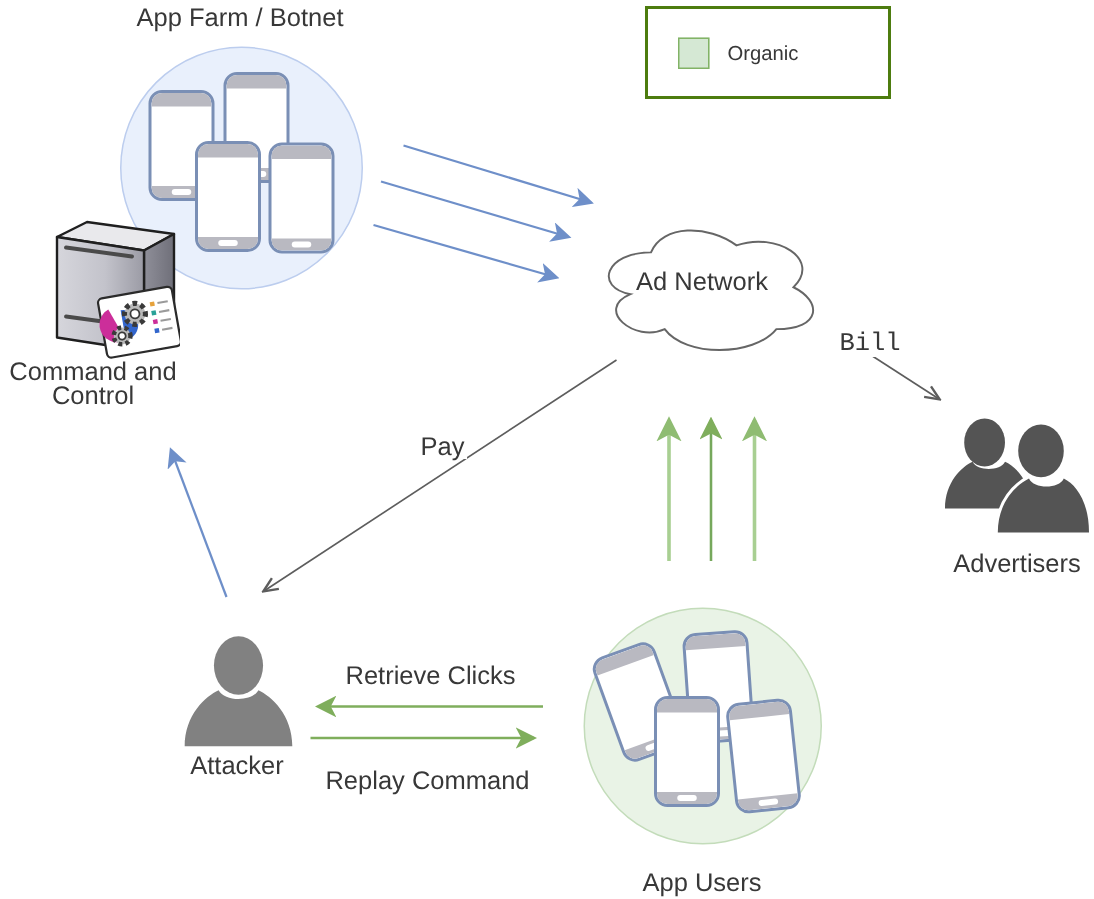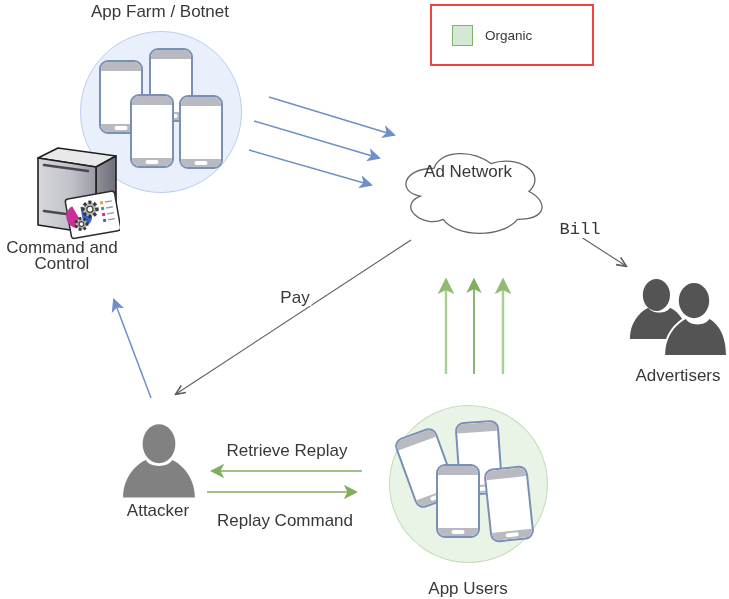--- a/index.html
+++ b/index.html
@@ -18,21 +18,21 @@
   .phone{
     position:absolute;width:40px;height:70px;background:#fff;
     border:2px solid #7a8fb5;border-radius:9px;overflow:hidden;z-index:3;
   }
   .phone .top{height:9px;background:#b9b9c1;}
   .phone .bottom{position:absolute;bottom:0;left:0;right:0;height:8px;background:#b9b9c1;}
   .phone .pill{position:absolute;bottom:2px;left:50%;transform:translateX(-50%);
     width:13px;height:4px;background:#fff;border-radius:2px;}
   .legend{
     position:absolute;left:430px;top:4px;width:164px;height:62px;z-index:4;
-    background:#fff;border:2px solid #ef4444;box-sizing:border-box;
+    background:#fff;border:2px solid #4d7c0f;box-sizing:border-box;
     display:flex;flex-direction:column;justify-content:center;gap:5px;padding-left:20px;
   }
   .legend-item{display:flex;align-items:center;gap:12px;font-size:13.5px;}
   .swatch{width:21px;height:21px;box-sizing:border-box;}
   .swatch-organic{background:#d5e8d4;border:1px solid #82b366;}
   .swatch-nonorganic{background:#dae8fc;border:1px solid #6c8ebf;}
 </style>
 </head>
 <body>
 
@@ -191,23 +191,23 @@
       <span class="swatch swatch-organic"></span>
       <span>Organic</span>
     </div>
   </div>
 
   <div class="label cx" style="left:160px;top:4px;">App Farm / Botnet</div>
   <div class="label cx" style="left:62px;top:240px;">
     <div>Command and</div>
     <div>Control</div>
   </div>
-  <div class="label cx" style="left:468px;top:164px;">Ad Network</div>
+  <div class="label cx" style="left:468px;top:180px;">Ad Network</div>
   <div class="label cx" style="left:678px;top:368px;">Advertisers</div>
   <div class="label cx" style="left:158px;top:503px;">Attacker</div>
   <div class="label cx" style="left:468px;top:581px;text-align:center;">App Users</div>
 
   <div class="label cx edge-label" style="left:580px;top:222px;font-family:Liberation Mono, monospace;">Bill</div>
   <div class="label cx edge-label" style="left:295px;top:290px;">Pay</div>
-  <div class="label cx" style="left:287px;top:443px;">Retrieve Replay</div>
+  <div class="label cx" style="left:287px;top:443px;">Retrieve Clicks</div>
   <div class="label cx" style="left:285px;top:513px;">Replay Command</div>
 
 </div>
 
 </body></html>

